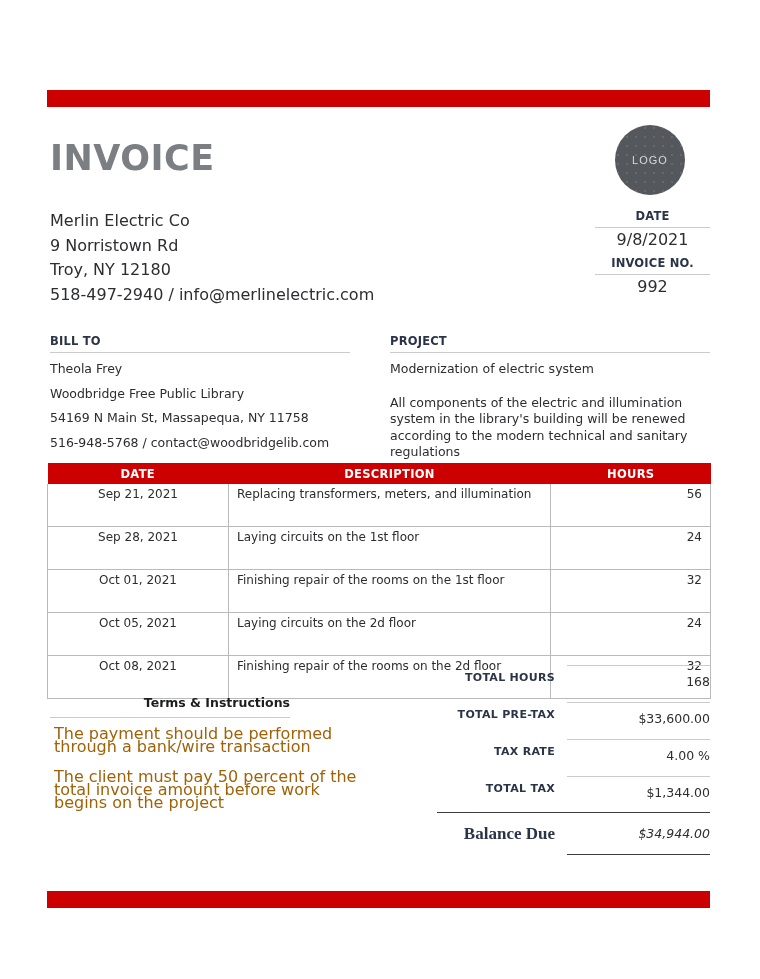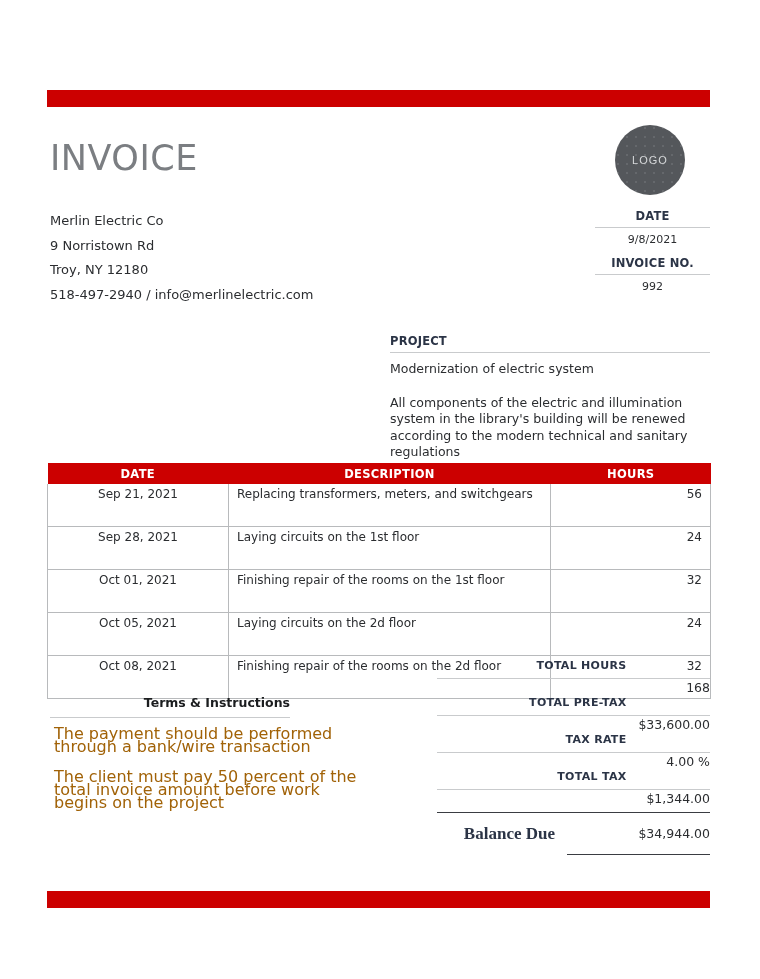--- a/index.html
+++ b/index.html
@@ -35,21 +35,21 @@
   .bar-bottom { top: 891px; }
 
   
   .invoice-title {
     position: absolute;
     left: 50px;
     top: 136px;
     font-size: 35px;
     letter-spacing: 0.5px;
     color: #7b7e82;
-    font-weight: 400;
+    font-weight: 700;
     line-height: 44px;
     white-space: nowrap;
   }
 
   .logo-circle {
     position: absolute;
     left: 615px;
     top: 125px;
     width: 70px;
     height: 70px;
@@ -68,21 +68,21 @@
     letter-spacing: 1px;
     font-family: "Liberation Sans", sans-serif;
   }
 
   
   .company {
     position: absolute;
     left: 50px;
     top: 209px;
     width: 340px;
-    font-size: 13px;
+    font-size: 16px;
     line-height: 24.5px;
     color: #2b2d30;
   }
 
   
   .meta {
     position: absolute;
     left: 595px;
     top: 209px;
     width: 115px;
@@ -91,21 +91,21 @@
   .meta-label {
     font-size: 11.5px;
     font-weight: bold;
     color: #2b3446;
     letter-spacing: 0.2px;
     padding-bottom: 3px;
     border-bottom: 1px solid #c9cbcd;
     line-height: 15px;
   }
   .meta-value {
-    font-size: 11px;
+    font-size: 16px;
     color: #2b2d30;
     padding: 4px 0 9px 0;
     line-height: 15px;
   }
 
   
   .sec {
     position: absolute;
     top: 334px;
   }
@@ -203,21 +203,20 @@
   .totals {
     position: absolute;
     left: 437px;
     top: 659px;
     width: 273px;
   }
   .total-row {
     display: flex;
     align-items: center;
     height: 37px;
-    flex-direction: column;
   }
   .total-label {
     width: 130px;
     text-align: right;
     padding-right: 12px;
     font-size: 11px;
     font-weight: bold;
     letter-spacing: 0.3px;
     color: #2b3446;
     box-sizing: border-box;
@@ -256,20 +255,21 @@
   .balance-value {
     flex: 1;
     text-align: right;
     font-size: 12.5px;
     color: #2b2d30;
     align-self: stretch;
     display: flex;
     align-items: center;
     justify-content: flex-end;
     border-bottom: 1px solid #3a3d42;
+    font-style: italic;
   }
 </style>
 </head>
 <body>
 
 <div class="page">
 
   <div class="bar bar-top"></div>
 
   <div class="invoice-title">INVOICE</div>
@@ -285,20 +285,29 @@
     <div>518-497-2940 / info@merlinelectric.com</div>
   </div>
 
   <div class="meta">
     <div class="meta-label">DATE</div>
     <div class="meta-value">9/8/2021</div>
     <div class="meta-label">INVOICE NO.</div>
     <div class="meta-value">992</div>
   </div>
 
+  <div class="sec sec-billto">
+    <div class="sec-title">BILL TO</div>
+    <div class="sec-body">
+      <div>Theola Frey</div>
+      <div>Woodbridge Free Public Library</div>
+      <div>54169 N Main St, Massapequa, NY 11758</div>
+      <div>516-948-5768 / contact@woodbridgelib.com</div>
+    </div>
+  </div>
 
   <div class="sec sec-project">
     <div class="sec-title">PROJECT</div>
     <div class="sec-body project-lines">Modernization of electric system</div>
     <div class="project-desc">All components of the electric and illumination system in the library's building will be renewed according to the modern technical and sanitary regulations</div>
   </div>
 
   <table class="items">
     <colgroup>
       <col style="width:181px">
@@ -308,21 +317,21 @@
     <thead>
       <tr>
         <th>DATE</th>
         <th>DESCRIPTION</th>
         <th>HOURS</th>
       </tr>
     </thead>
     <tbody>
       <tr>
         <td class="c-date">Sep 21, 2021</td>
-        <td class="c-desc">Replacing transformers, meters, and switchgears</td>
+        <td class="c-desc">Replacing transformers, meters, and illumination</td>
         <td class="c-hours">56</td>
       </tr>
       <tr>
         <td class="c-date">Sep 28, 2021</td>
         <td class="c-desc">Laying circuits on the 1st floor</td>
         <td class="c-hours">24</td>
       </tr>
       <tr>
         <td class="c-date">Oct 01, 2021</td>
         <td class="c-desc">Finishing repair of the rooms on the 1st floor</td>

